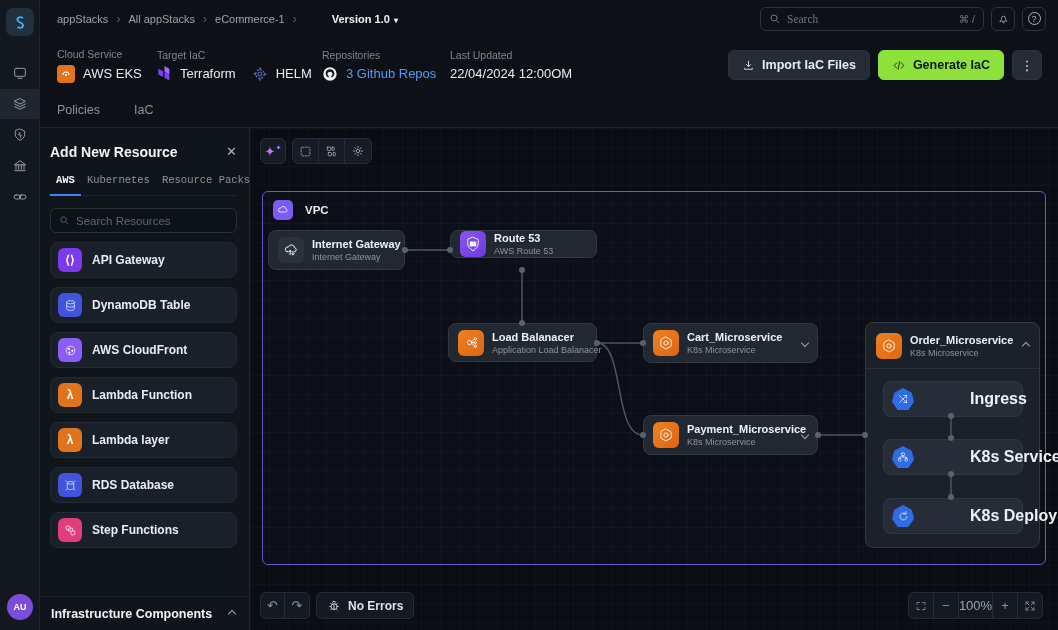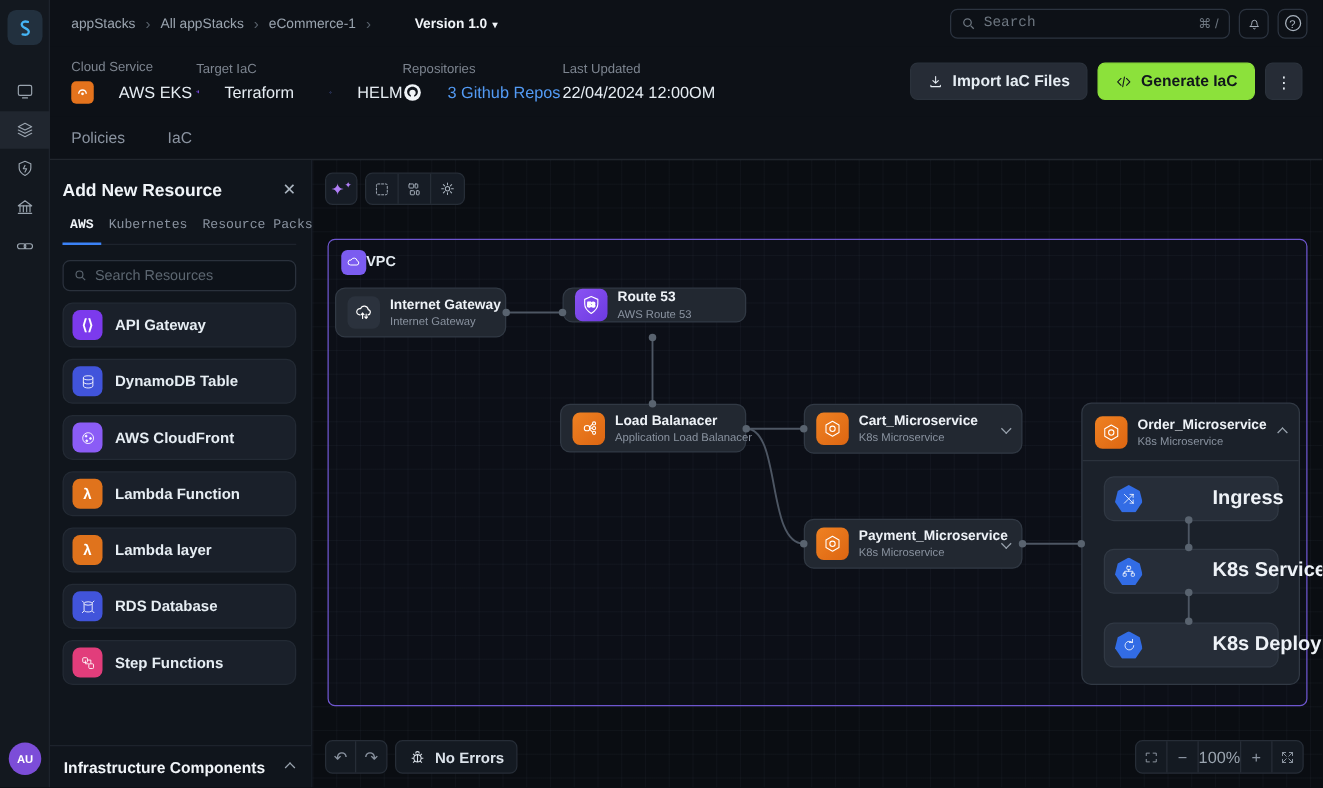--- a/index.html
+++ b/index.html
@@ -24,36 +24,36 @@
 
   .topnav { height:37px; display:flex; align-items:center; padding:0 12px 0 17px; background:#0d1117; }
   .crumbs { display:flex; align-items:center; gap:8px; font-size:11px; color:#9aa4af; }
   .crumb-sep { color:#57606a; font-size:12px; }
   .crumb-current { color:#f0f4f8; font-weight:bold;margin-left:27px; }
   .caret { font-size:8px; color:#f0f4f8; margin-left:2px; }
   .topnav-right { margin-left:auto; display:flex; align-items:center; gap:7px; }
   .searchbox { width:224px; height:24px; border:1px solid #2c3440; border-radius:6px;
     background:#0d1117; display:flex; align-items:center; padding:0 8px; gap:6px; }
   .searchbox input { flex:1; background:transparent; border:none; outline:none;
-    color:#c9d1d9; font-size:11.5px; font-family:Liberation Mono, monospace; min-width:0;}
+    color:#c9d1d9; font-size:11.5px; font-family:Liberation Serif, serif; min-width:0;}
   .searchbox input::placeholder { color:#6e7781; }
   .shortcut { font-size:10.5px; color:#6e7781; white-space:nowrap; }
   .icon-btn { width:24px; height:24px; border:1px solid #2c3440; border-radius:6px;
     background:#0d1117; display:flex; align-items:center; justify-content:center; color:#aab4bf; }
   .icon-btn svg { stroke:#aab4bf; fill:none; stroke-width:1.4; stroke-linecap:round; }
   .help-circle { width:13px; height:13px; border:1.3px solid #aab4bf; border-radius:50%;
     font-size:9px; display:flex; align-items:center; justify-content:center; color:#aab4bf; }
 
   
   .header { height:56px; display:flex; align-items:center; padding:0 16px 0 17px;
     background:#0d1117; }
   .field { display:flex; flex-direction:column; gap:5px; }
   .f1{width:100px}.f2{width:165px}.f3{width:128px}.f4{width:160px}
   .field-label { font-size:10.5px; color:#7d8590; }
-  .field-value { display:flex; align-items:center; gap:20px; font-size:13px; color:#e6edf3; }
+  .field-value { display:flex; align-items:center; gap:8px; font-size:13px; color:#e6edf3; }
   .chip18 { width:18px; height:18px; border-radius:4px; display:flex; align-items:center; justify-content:center; }
   .chip-eks { background:#e4731d; }
   .link-blue { color:#539bf5; }
   .header-actions { margin-left:auto; display:flex; align-items:center; gap:8px; }
   .btn { height:30px; border-radius:6px; display:flex; align-items:center; gap:7px;
     padding:0 13px; font-size:12.5px; font-weight:bold; border:1px solid #2b323c; }
   .btn-dark { background:#262c36; color:#e6edf3; }
   .btn-green { background:#8ce13b; color:#11161c; border-color:#8ce13b; }
   .btn svg { stroke:currentColor; fill:none; stroke-width:1.6; stroke-linecap:round; stroke-linejoin:round;}
   .kebab { width:30px; height:30px; border-radius:6px; background:#262c36; border:1px solid #2b323c;
@@ -109,21 +109,21 @@
   .tool-group { position:absolute; height:26px; border-radius:6px; background:#161c25;
     border:1px solid #262d37; display:flex; z-index:6;}
   .tool-cell { width:26px; height:24px; display:flex; align-items:center; justify-content:center;
     border-right:1px solid #262d37; color:#aab4bf;}
   .tool-cell:last-child { border-right:none; }
   .tool-cell svg { stroke:#aab4bf; fill:none; stroke-width:1.4; stroke-linecap:round;}
   .sparkle { color:#b07ef7; font-size:13px; }
 
   .vpc { position:absolute; left:12px; top:63px; width:784px; height:374px;
     border:1px solid #6e56cf; border-radius:6px; background:rgba(110,86,207,0.03); z-index:1;}
-  .vpc-label { position:absolute; left:10px; top:8px; display:flex; align-items:center; gap:0; }
+  .vpc-label { position:absolute; left:10px; top:8px; display:flex; align-items:center; gap:12px; }
   .vpc-chip { width:20px; height:20px; border-radius:5px; background:#7b5cf0;
     display:flex; align-items:center; justify-content:center; }
   .vpc-text { font-size:11.5px; font-weight:bold; color:#e6edf3; }
 
   .node { position:absolute; background:#222831; border:1px solid #313944; border-radius:8px;
     display:flex; align-items:center; gap:8px; padding:0 9px; z-index:2; }
   .nchip { width:26px; height:26px; border-radius:6px; display:flex; align-items:center;
     justify-content:center; flex:none; }
   .nchip svg { stroke:#fff; fill:none; stroke-width:1.3; stroke-linecap:round; stroke-linejoin:round;}
   .ntxt { display:flex; flex-direction:column; gap:2px; min-width:0;}

